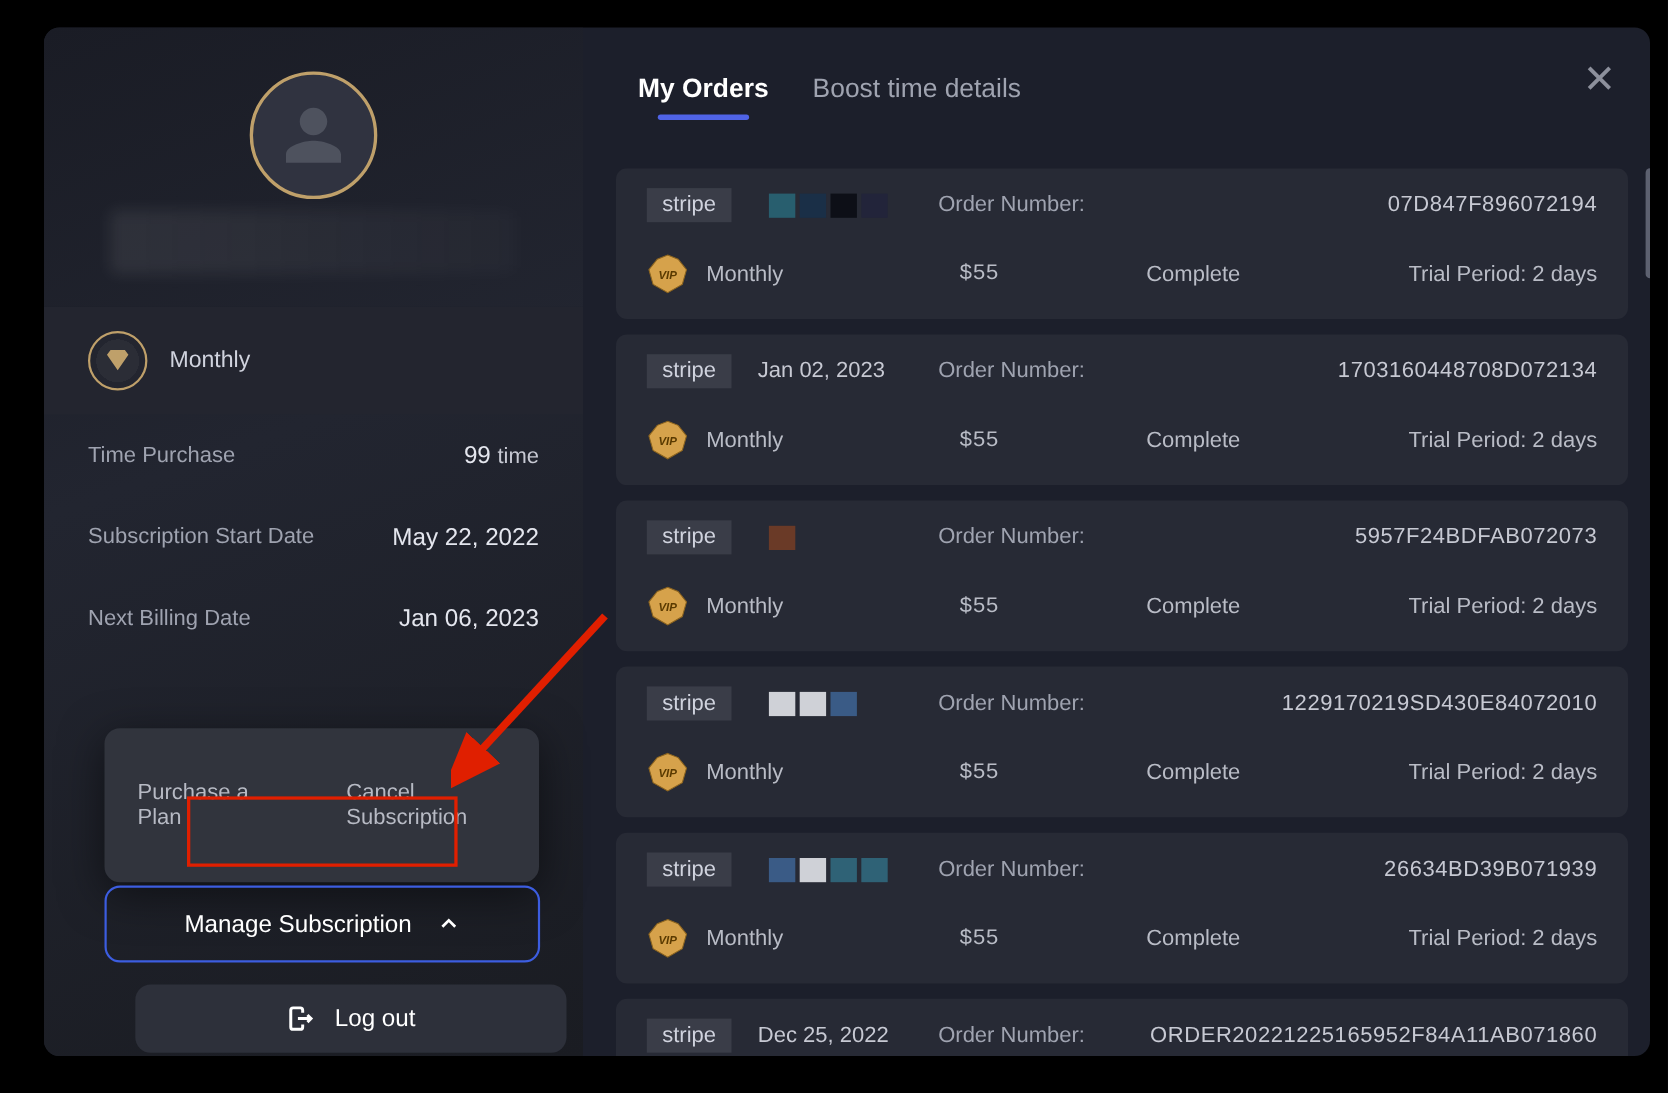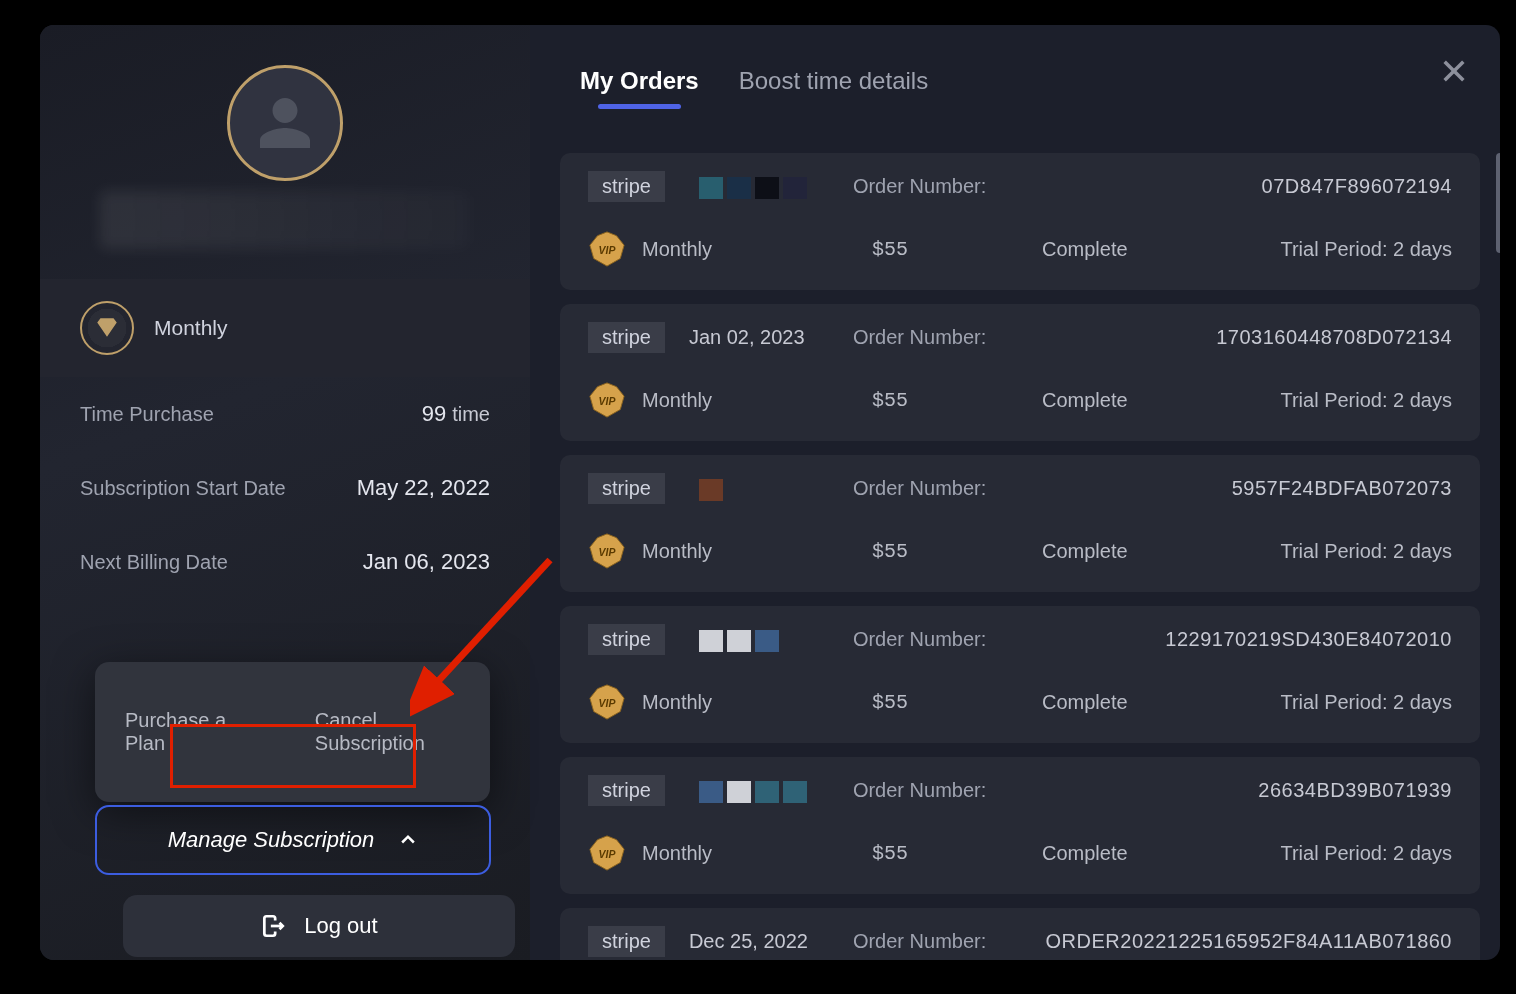--- a/index.html
+++ b/index.html
@@ -12,21 +12,21 @@
   .plan-row .gem{width:50px;height:50px;border-radius:50%;background:radial-gradient(circle,#2b2d36 55%,transparent 55%);border:2px solid #bfa06a;display:flex;align-items:center;justify-content:center;}
   .plan-row .gem svg{width:26px;height:26px;fill:#bfa06a;}
   .plan-row span{font-size:21px;color:#d0d3de;}
   .detail{display:flex;justify-content:space-between;align-items:center;padding:24px 40px;font-size:20px;color:#9fa3b0;}
   .detail .val{color:#e4e6ee;font-weight:500;font-size:22px;}
   .detail .val small{font-weight:400;color:#c7c9d3;font-size:20px;margin-left:6px;}
   .popover{position:absolute;left:55px;top:625px;width:395px;height:140px;background:#31343d;border-radius:14px;display:flex;flex-direction:row;align-items:center;justify-content:center;gap:10px;box-shadow:0 10px 40px rgba(0,0,0,.5);margin-top:12px;}
   .popover .item{font-size:20px;color:#b7bac4;padding:12px 30px;cursor:pointer;}
   .popover .rect{border:3px solid #e01f00;position:absolute;left:75px;top:62px;width:240px;height:58px;pointer-events:none;}
   .arrow{position:absolute;left:370px;top:525px;pointer-events:none;}
-  .manage-btn{position:absolute;left:55px;top:780px;width:392px;height:66px;border:2px solid #3c5de0;border-radius:14px;background:transparent;display:flex;align-items:center;justify-content:center;gap:24px;font-size:22px;color:#fff;cursor:pointer;font-style:italic;}
+  .manage-btn{position:absolute;left:55px;top:780px;width:392px;height:66px;border:2px solid #3c5de0;border-radius:14px;background:transparent;display:flex;align-items:center;justify-content:center;gap:24px;font-size:22px;color:#fff;cursor:pointer;}
   .manage-btn svg{width:20px;height:20px;stroke:#fff;stroke-width:3;fill:none;}
   .logout-btn{position:absolute;left:55px;top:870px;width:392px;height:62px;background:#2d303a;border-radius:14px;display:flex;align-items:center;justify-content:center;gap:18px;font-size:22px;color:#fff;cursor:pointer;margin-left:28px;}
   .logout-btn svg{width:26px;height:26px;stroke:#fff;stroke-width:2.5;fill:none;}
   .main{position:absolute;left:490px;top:0;right:0;height:100%;}
   .close{position:absolute;right:26px;top:26px;width:40px;height:40px;display:flex;align-items:center;justify-content:center;cursor:pointer;}
   .close svg{width:28px;height:28px;stroke:#8d909c;stroke-width:3;fill:none;}
   .tabs{display:flex;gap:40px;padding:42px 50px 18px;align-items:flex-end;}
   .tab{font-size:24px;color:#9fa3b0;cursor:pointer;position:relative;padding-bottom:10px;}
   .tab.active{color:#fff;font-weight:700;}
   .tab.active::after{content:"";position:absolute;left:15%;right:15%;bottom:-4px;height:5px;background:#4f63e6;border-radius:3px;}

